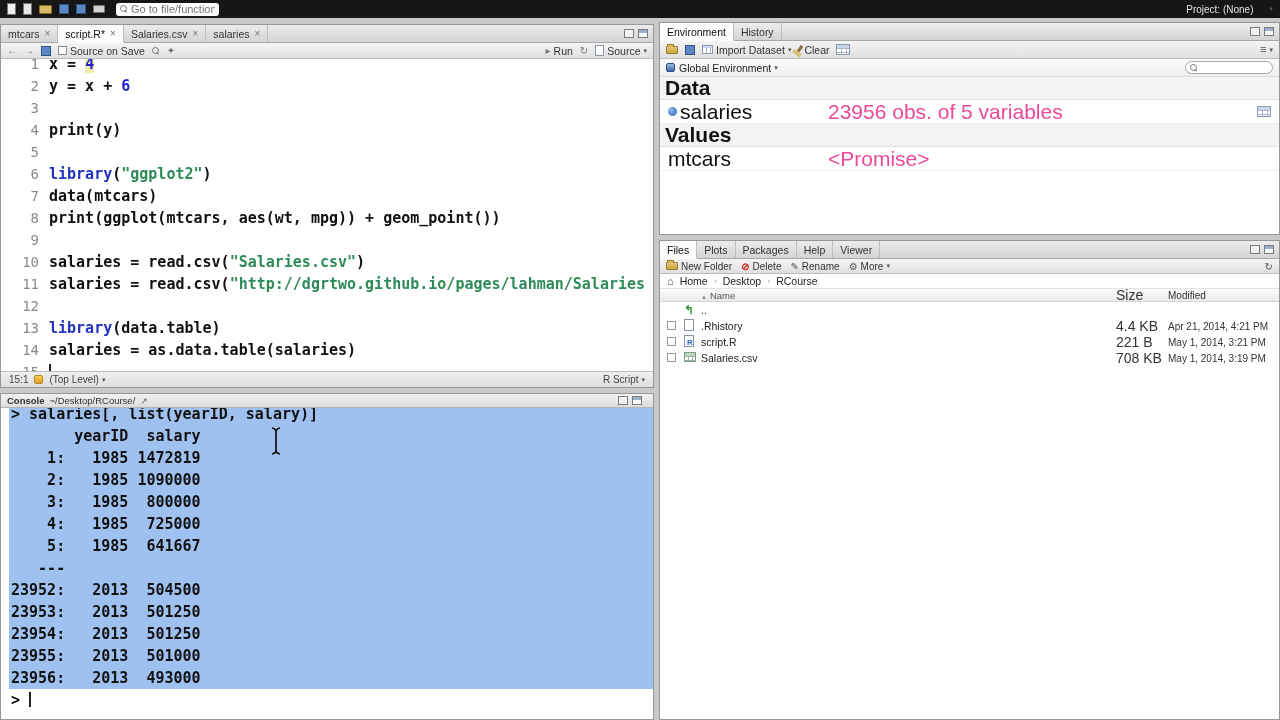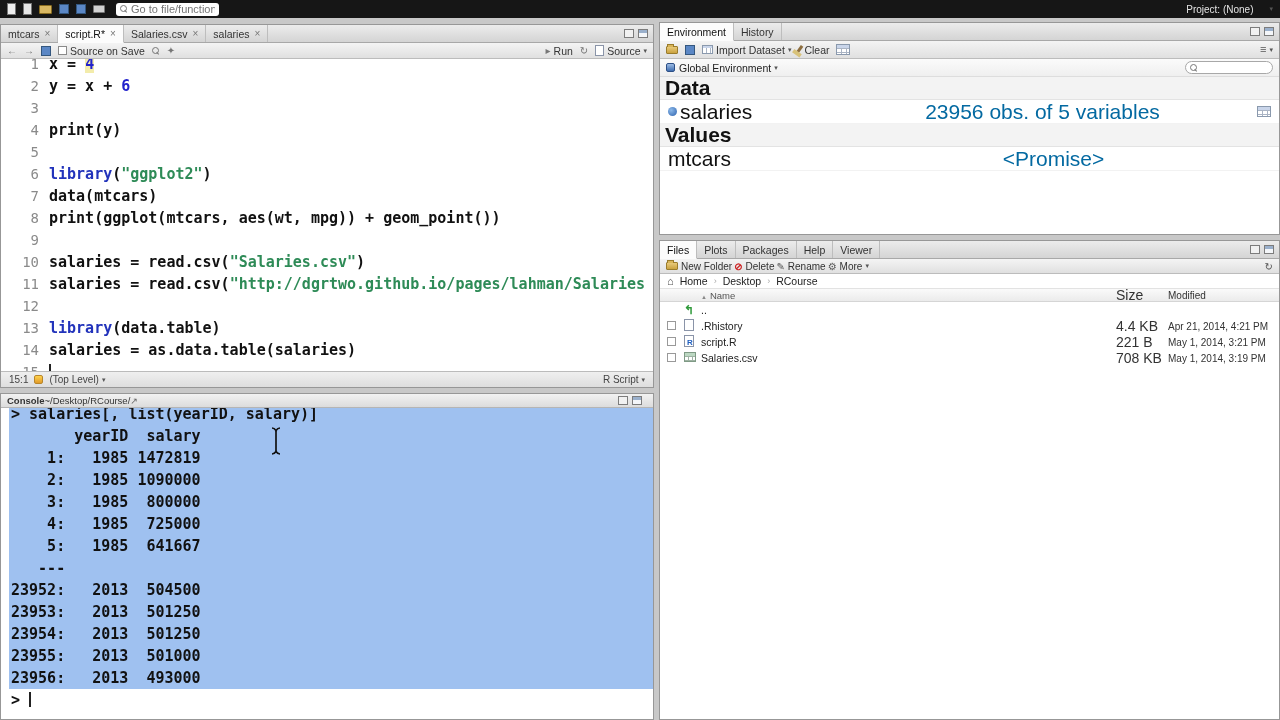--- a/index.html
+++ b/index.html
@@ -61,21 +61,21 @@
   .caret { display:inline-block; width:2px; height:15px; background:#222; vertical-align:-2px; }
   .ed-status { height:16px; flex:0 0 16px; background:linear-gradient(#efefef,#dedede);
     border-top:1px solid #bbb; display:flex; align-items:center; font-size:10px; color:#444;
     padding:0 8px; gap:6px; }
   .scope-ico { width:9px; height:9px; border-radius:2px; border:1px solid #b8862b;
     background:linear-gradient(#ffd24d,#e09a2a); display:inline-block; }
 
   
   #console { left:0; top:393px; width:654px; height:327px; }
   .console-header { height:14px; flex:0 0 14px; background:linear-gradient(#f2f2f2,#dcdcdc);
-    border-bottom:1px solid #b5b5b5; display:flex; align-items:center; 
+    border-bottom:1px solid #b5b5b5; display:flex; align-items:center; gap:5px;
     font-size:9.5px; padding:0 6px; color:#333; }
   .console-title { font-weight:bold; }
   .console-body { flex:1; overflow:hidden; font:bold 15px/22px "DejaVu Sans Mono", monospace; color:#111; }
   #console-lines { margin-top:-5px; }
   .console-line { height:22px; white-space:pre; padding-left:10px; }
   .console-line.sel { background:#9fc1f0; margin-left:8px; padding-left:2px; }
   .popout-ico { color:#666; font-size:9px; }
 
   
   #env { left:659px; top:22px; width:621px; height:213px; }
@@ -86,39 +86,39 @@
   .rcube { width:9px; height:9px; background:linear-gradient(#9dbce4,#3f6db0); border:1px solid #2c4f86;
     border-radius:2px; display:inline-block; }
   .search-box { margin-left:auto; width:88px; height:13px; border:1px solid #a8a8a8; border-radius:7px;
     background:#fff; display:flex; align-items:center; padding:0 4px; gap:3px; }
   .search-box input { border:none; outline:none; background:transparent; width:66px; font-size:9px; }
   #env-content { flex:1; overflow:hidden; font-size:21px; }
   .env-section { height:23px; display:flex; align-items:center; padding-left:5px;
     background:#f3f3f3; border-bottom:1px solid #e3e3e3; font-weight:bold; color:#111; }
   .env-row { height:24px; display:flex; align-items:center; padding-left:8px; border-bottom:1px solid #f2f2f2; }
   .env-name { flex:0 0 160px; display:flex; align-items:center; gap:3px; color:#111; }
-  .env-value { flex:1; color:#0369a1;text-align:center; }
+  .env-value { flex:1; color:#ec4899; }
   .data-dot { width:9px; height:9px; border-radius:50%;
     background:radial-gradient(circle at 35% 35%, #8cb9ea, #2d62ad); display:inline-block; }
   .grid-ico { width:14px; height:11px; border:1px solid #8a99ad; display:inline-block; margin-right:8px;
     background:
       linear-gradient(#c9d5ea 0 3px, rgba(0,0,0,0) 3px),
       repeating-linear-gradient(90deg, rgba(0,0,0,0) 0 4px, #aab4c4 4px 5px),
       repeating-linear-gradient(rgba(0,0,0,0) 0 3px, #aab4c4 3px 4px), #fff; }
   .tbl-ico { width:11px; height:9px; border:1px solid #8a99ad; display:inline-block;
     background:
       linear-gradient(#c9d5ea 0 2px, rgba(0,0,0,0) 2px),
       repeating-linear-gradient(90deg, rgba(0,0,0,0) 0 3px, #aab4c4 3px 4px), #fff; }
   .broom { width:3px; height:9px; background:#8d6e3f; display:inline-block; transform:rotate(35deg); position:relative; }
   .broom::after { content:""; position:absolute; bottom:-2px; left:-3px; width:9px; height:4px; background:#d8c27a; }
   .list-ico { color:#555; font-size:11px; line-height:1; }
 
   
   #files { left:659px; top:240px; width:621px; height:480px; }
-  #files .toolbar { height:15px; flex:0 0 15px; font-size:10px; gap:2px;justify-content:flex-end; }
+  #files .toolbar { height:15px; flex:0 0 15px; font-size:10px; gap:9px;justify-content:flex-end; }
   .folder-ico { width:12px; height:8px; background:linear-gradient(#e8c97a,#caa23f);
     border:1px solid #9a7c2c; border-radius:1px; position:relative; display:inline-block; }
   .folder-ico::before { content:""; position:absolute; top:-3px; left:0; width:5px; height:2px;
     background:#d9b559; border:1px solid #9a7c2c; border-bottom:none; }
   .del-ico { color:#c22; font-size:10px; font-weight:bold; }
   .pencil-ico, .gear-ico { color:#555; font-size:10px; }
   .refresh-ico { color:#555; font-size:10px; }
   .breadcrumb { height:15px; flex:0 0 15px; display:flex; align-items:center; gap:6px;
     font-size:10.5px; color:#222; padding:0 7px; border-bottom:1px solid #e2e2e2; }
   .home-ico { color:#555; font-size:11px; }

